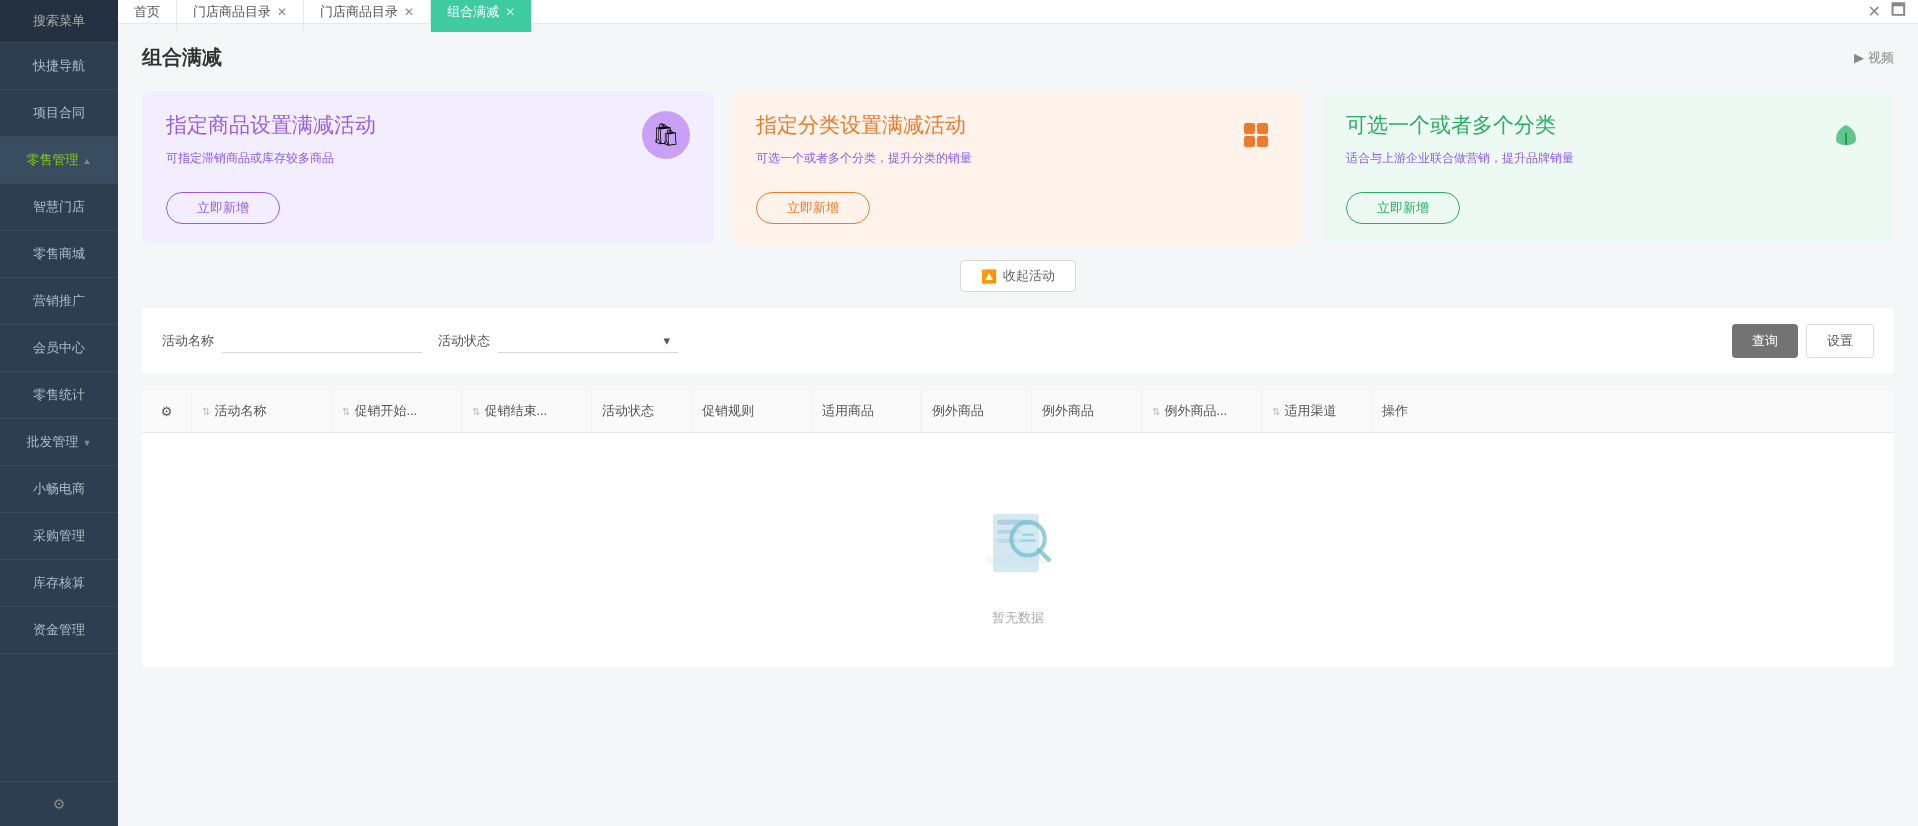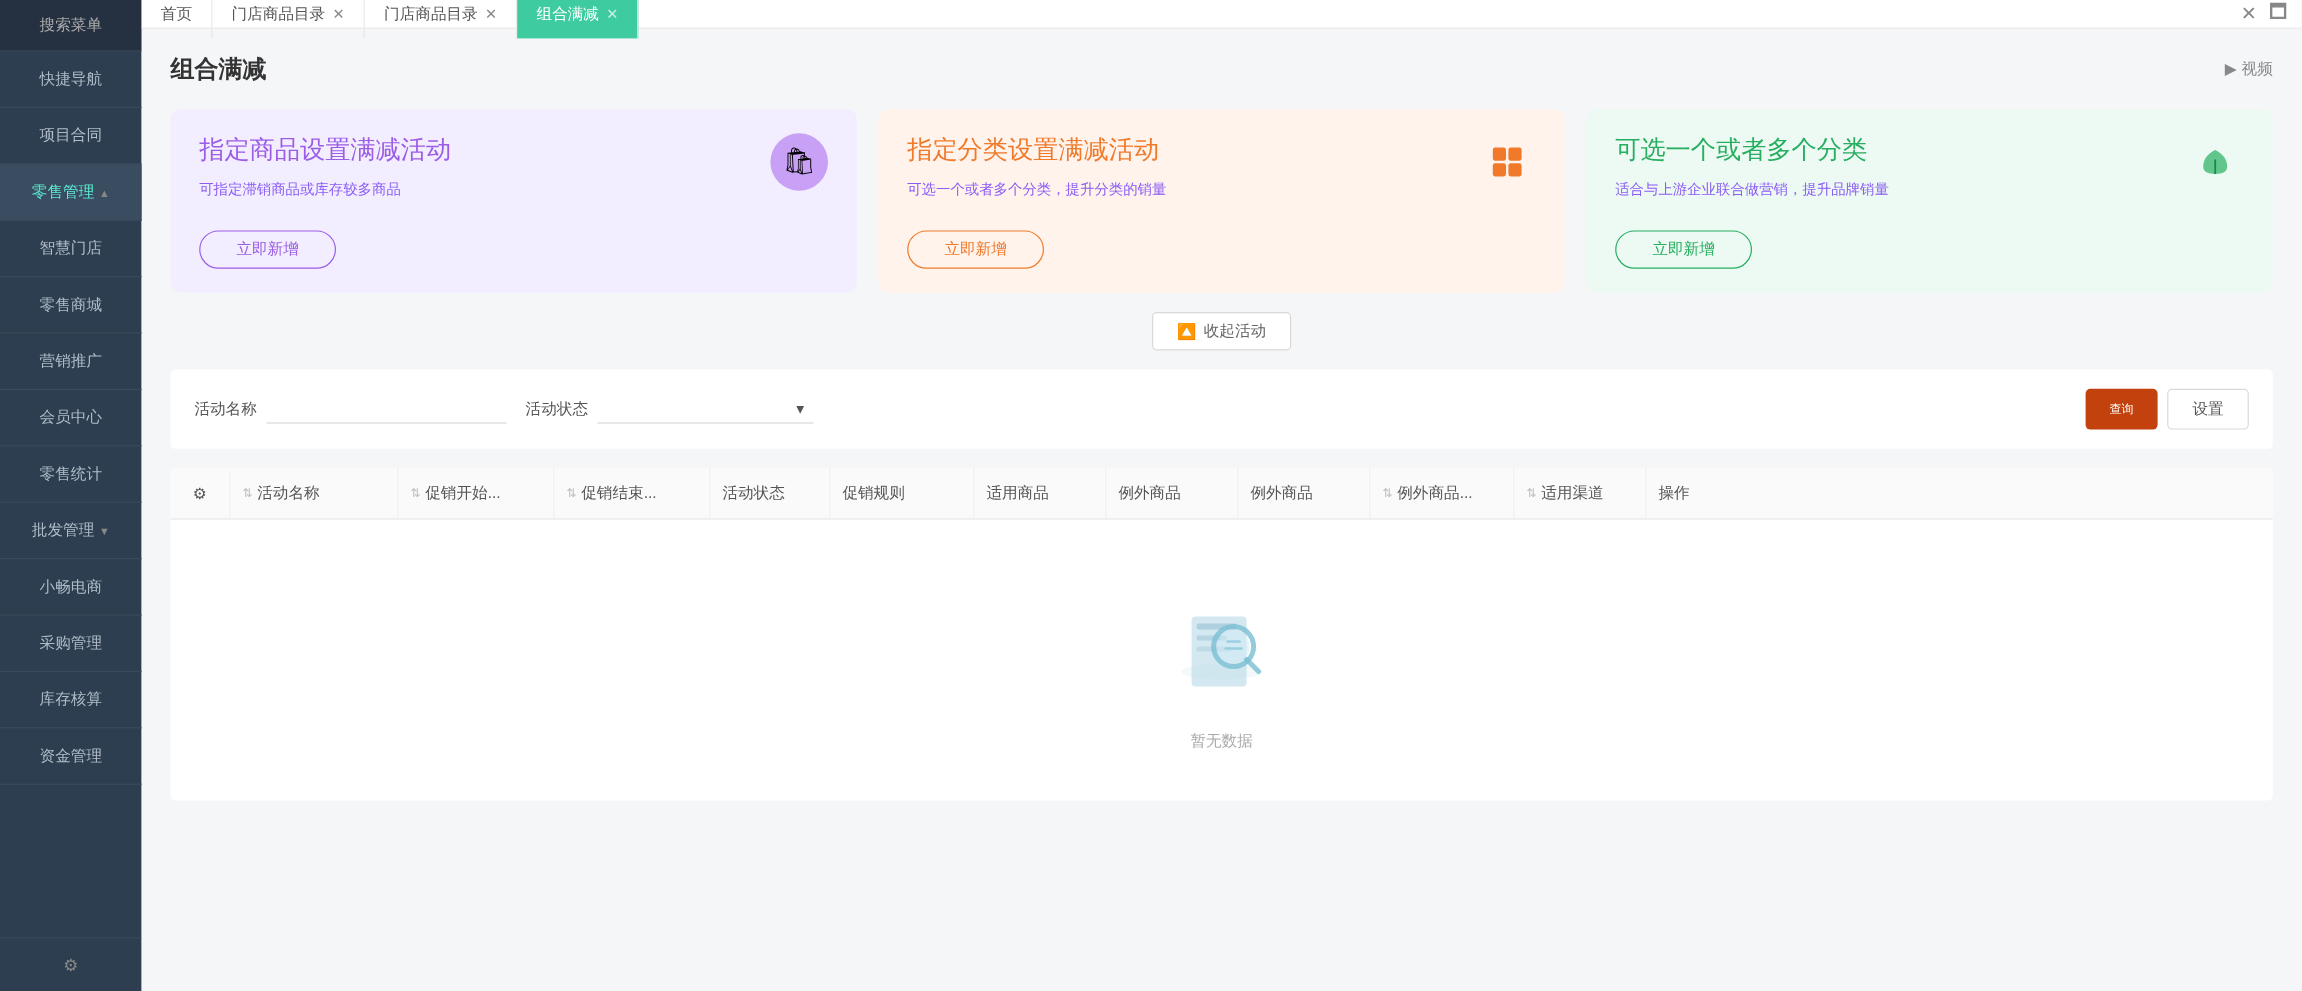--- a/index.html
+++ b/index.html
@@ -26,21 +26,21 @@
     }
     .sidebar-item {
       padding: 14px 10px;
       color: #b0bcc8;
       font-size: 13px;
       cursor: pointer;
       text-align: center;
       border-bottom: 1px solid #3a4a5a;
       position: relative;
     }
-    .sidebar-item.active { color: #5eead4; background: #3a4d60; }
+    .sidebar-item.active { color: #84cc16; background: #3a4d60; }
     .sidebar-item.has-arrow::after {
       content: '▲';
       font-size: 9px;
       margin-left: 4px;
       color: #888;
     }
     .sidebar-item.has-arrow-down::after {
       content: '▼';
       font-size: 9px;
       margin-left: 4px;
@@ -261,26 +261,26 @@
       align-items: center;
       justify-content: space-between;
       cursor: pointer;
     }
     .search-btns {
       margin-left: auto;
       display: flex;
       gap: 8px;
     }
     .btn-query {
-      background: #c2410c;
+      background: #737373;
       color: #fff;
       border: none;
       border-radius: 4px;
       padding: 7px 20px;
-      font-size: 10px;
+      font-size: 13px;
       cursor: pointer;
     }
     .btn-setting {
       background: #fff;
       color: #555;
       border: 1px solid #d9d9d9;
       border-radius: 4px;
       padding: 7px 20px;
       font-size: 13px;
       cursor: pointer;

